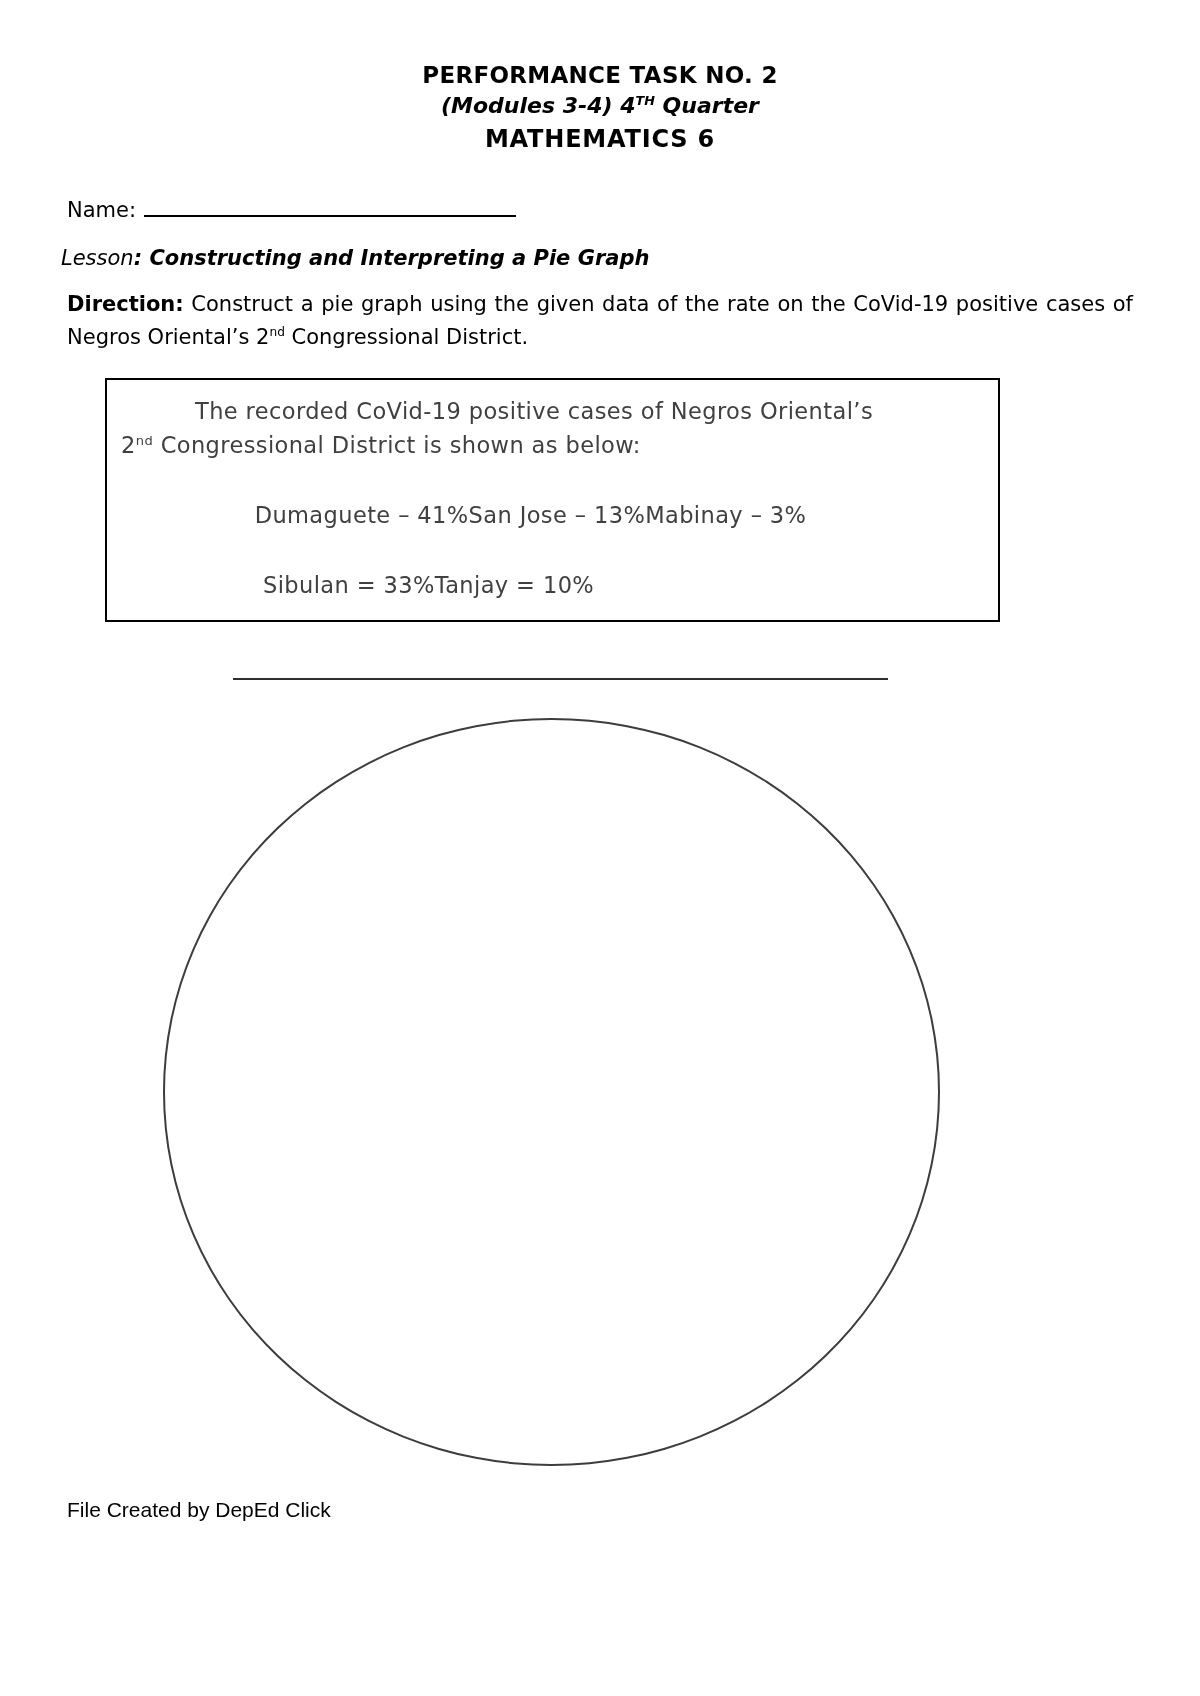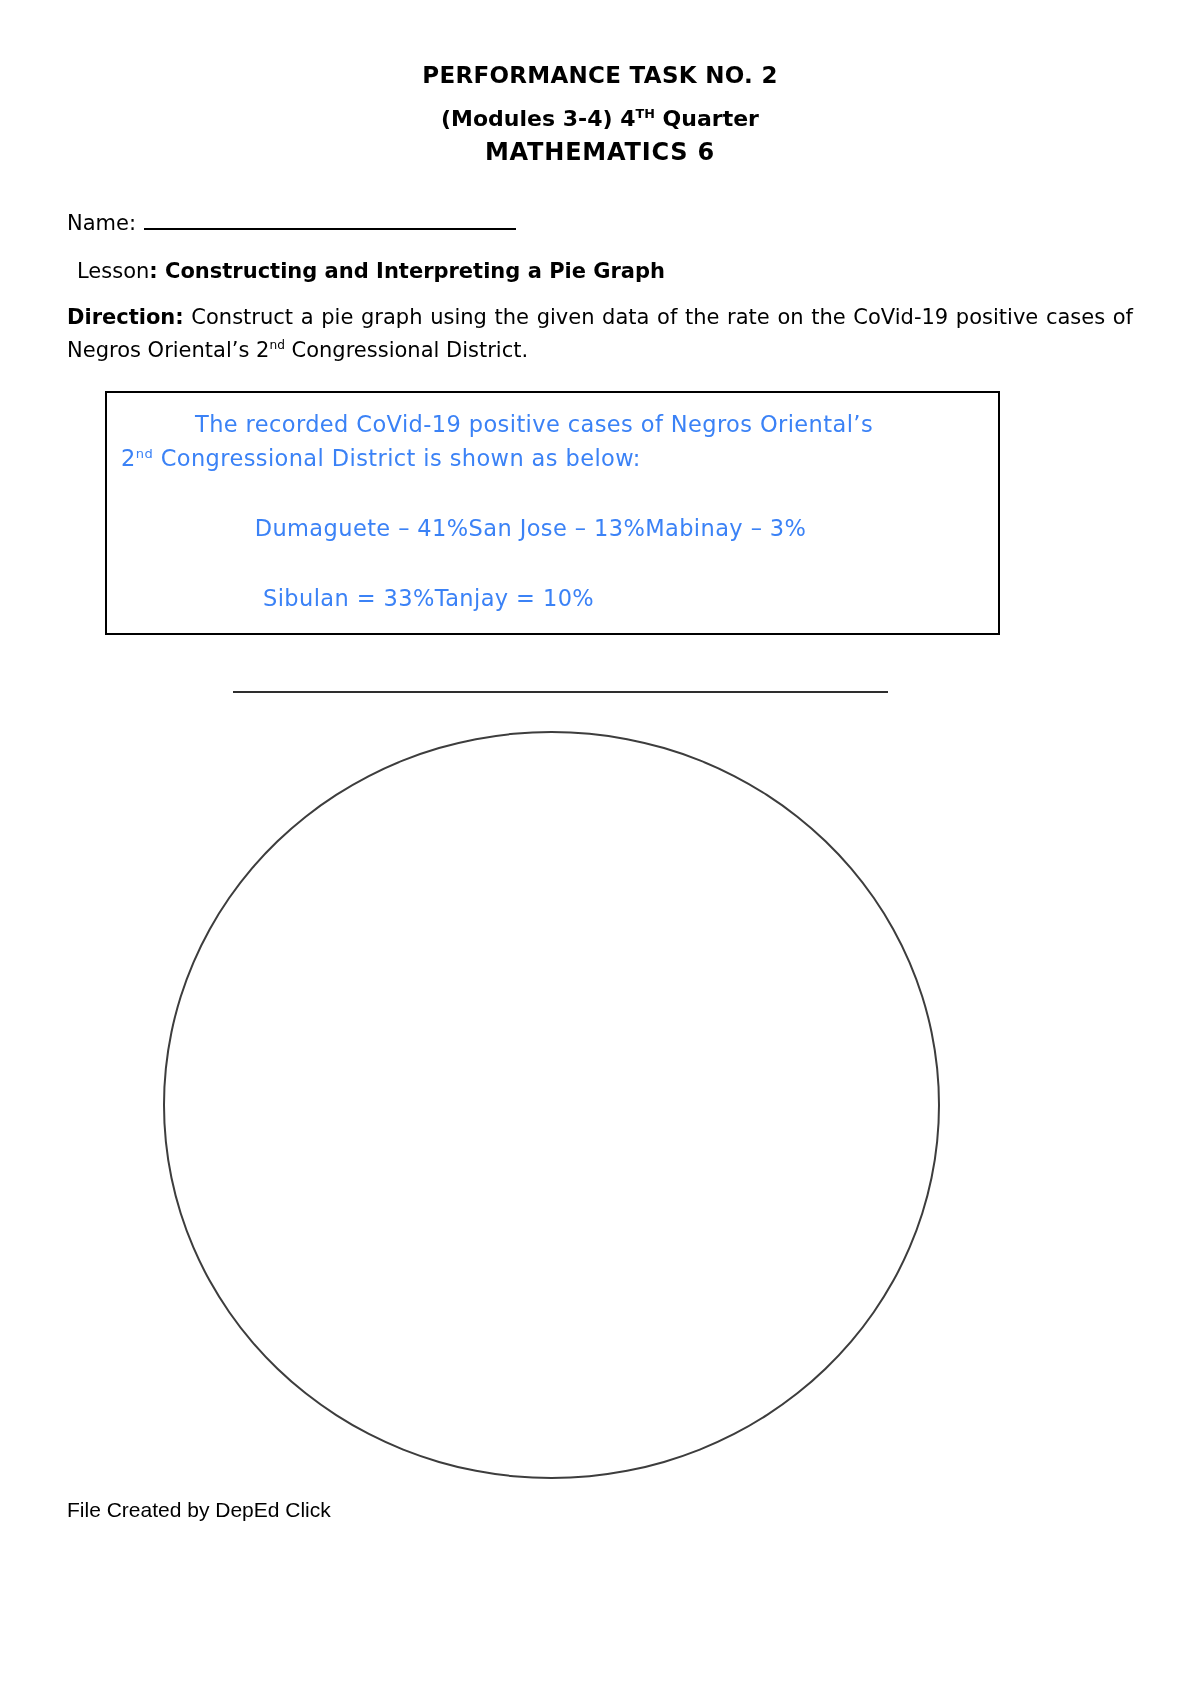--- a/index.html
+++ b/index.html
@@ -10,49 +10,49 @@
     background:#ffffff;
     font-family:"DejaVu Sans", sans-serif;
     color:#000;
     overflow:hidden;
   }
   sup { font-size:0.58em; vertical-align:super; line-height:0; }
 
   
   .title-block { padding-top:62px; text-align:center; }
   .title1 { font-size:23px; font-weight:bold; letter-spacing:0.3px; }
-  .title2 { font-size:22px; font-weight:bold; margin-top:18px; }
+  .title2 { font-size:22px; font-weight:bold; margin-top:5px;font-style:italic; }
   .title3 { font-size:24px; font-weight:bold; margin-top:7px; letter-spacing:0.8px; }
 
   
   .name-row { margin:42px 67px 0 67px; font-size:21px; }
   .name-blank {
     display:inline-block;
     width:372px; height:22px;
     border-bottom:2px solid #000;
     margin-left:8px;
     vertical-align:baseline;
   }
 
   
-  .lesson-row { margin:24px 67px 0 77px; font-size:21px; }
+  .lesson-row { margin:24px 67px 0 61px; font-size:21px; font-style:italic; }
   .lesson-title { font-weight:bold; }
 
   
   .direction { margin:18px 67px 0 67px; font-size:21px; line-height:1.58; text-align:justify; }
   .direction-label { font-weight:bold; }
 
   
   .data-box {
     margin:24px 16px 0 105px;
     width:895px;
     border:2px solid #000;
     padding:18px 14px 22px 14px;
     font-size:22.5px;
-    color:#3b82f6;
+    color:#404040;
     letter-spacing:0.4px;
   }
   .box-line1 { padding-left:74px; }
   .box-line2 { margin-top:8px; }
   .box-row1 {
     display:flex;
     justify-content:center;
     margin-top:44px;
     padding-right:44px;
   }

